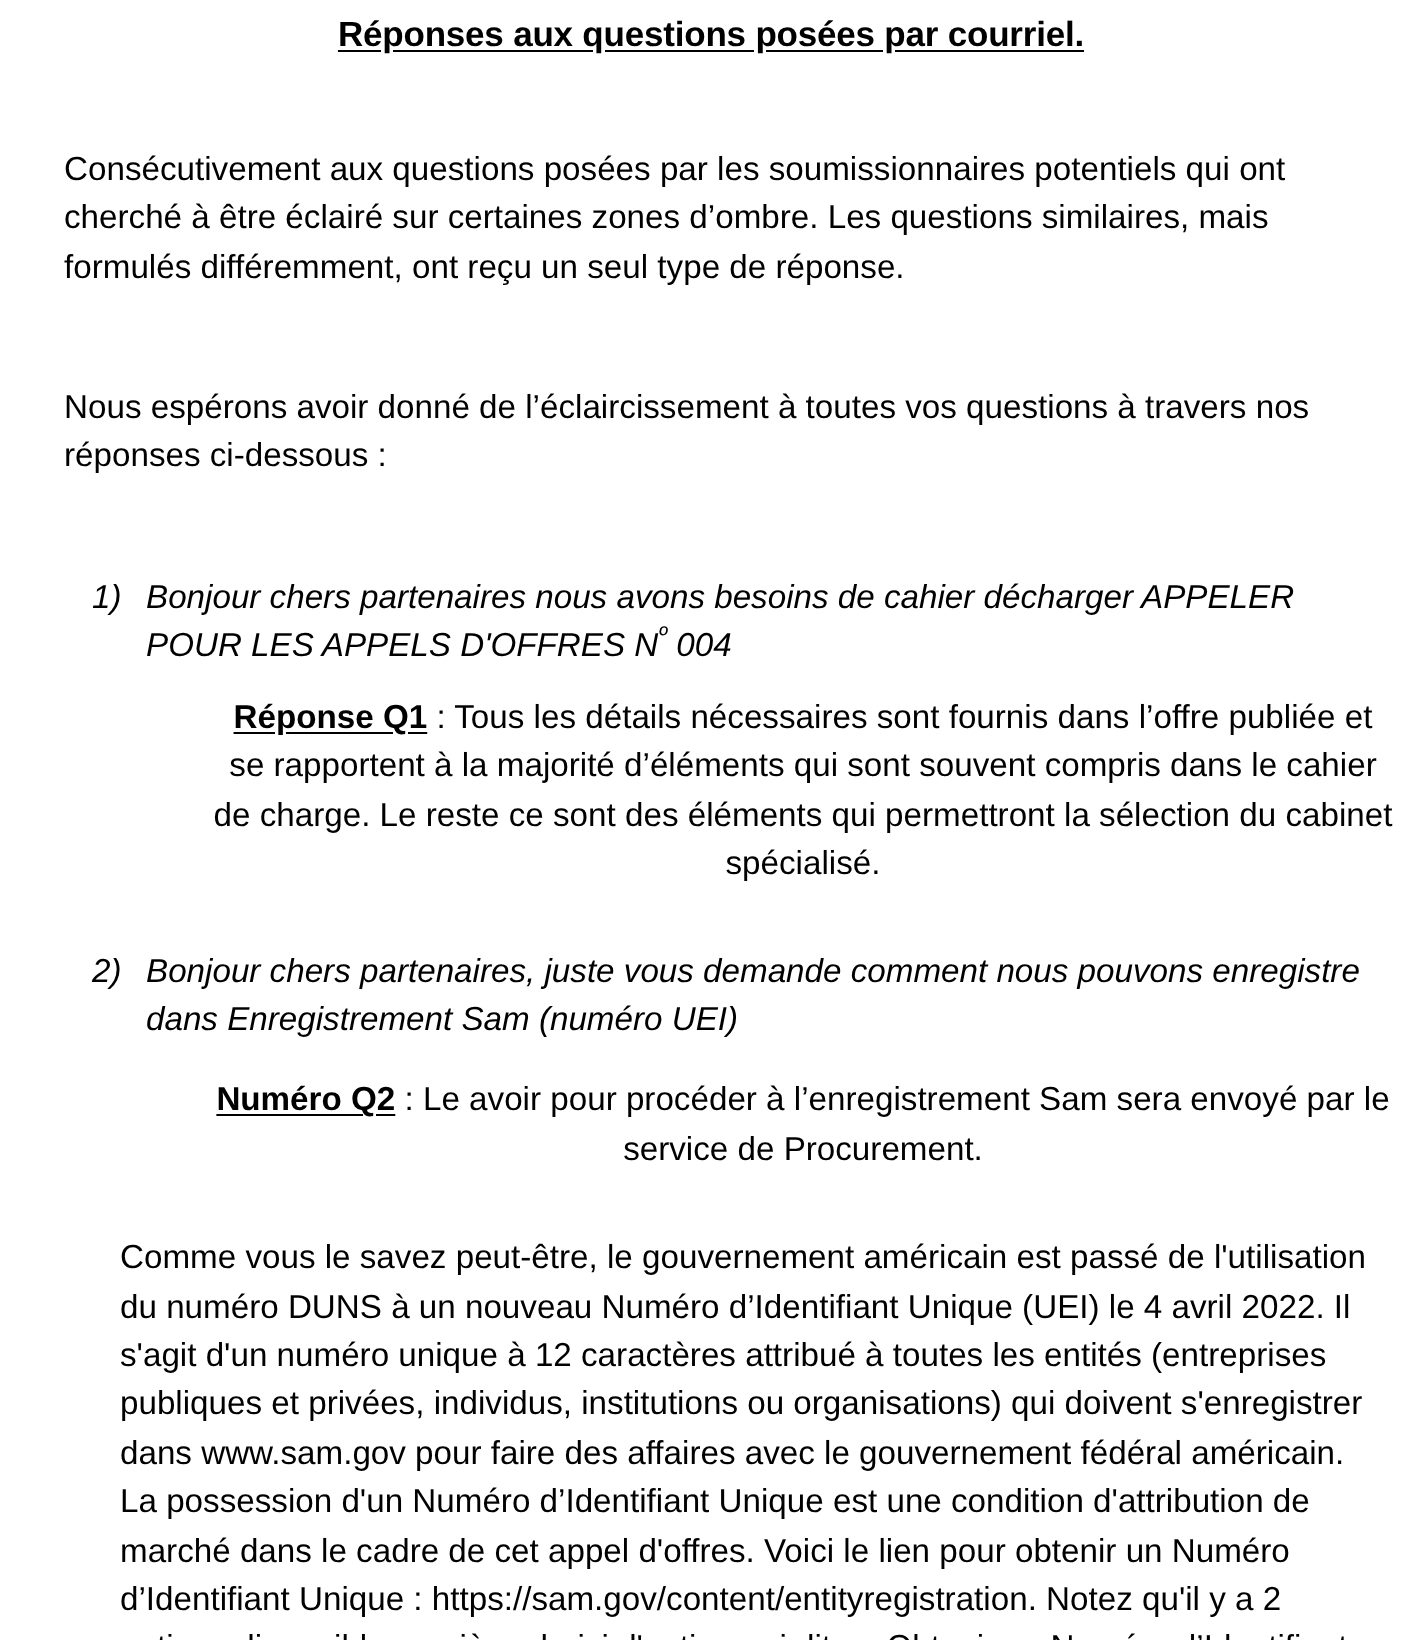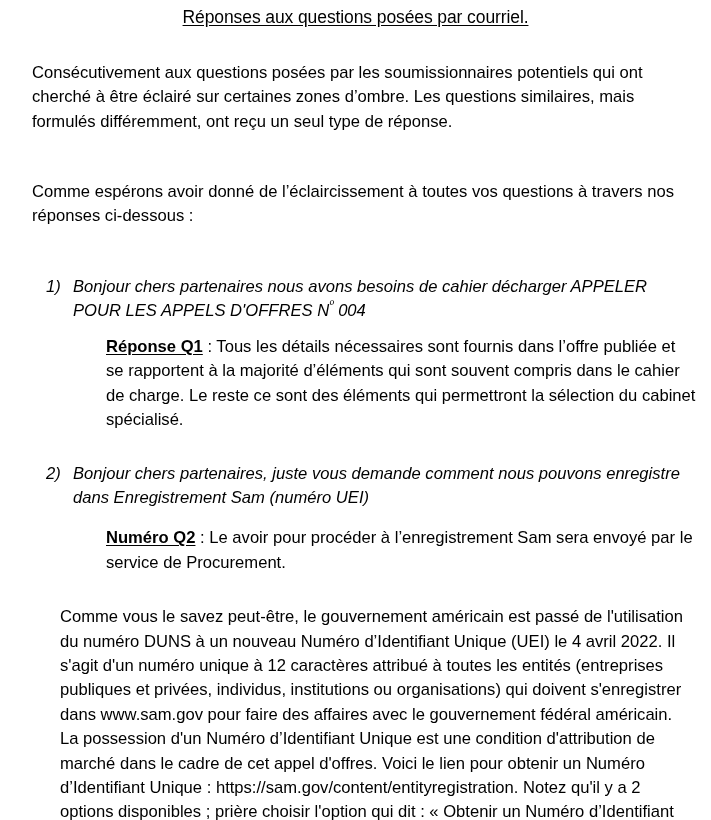--- a/index.html
+++ b/index.html
@@ -20,25 +20,25 @@
     position: relative;
     width: 711px;
     height: 820px;
     box-sizing: border-box;
     padding: 0;
   }
 
   
   .doc-title {
     font-size: 17.5px;
-    font-weight: normal;
+    font-weight: bold;
     text-align: center;
     text-decoration: underline;
     text-underline-offset: 2px;
-    margin: 6px 0 0 0;
+    margin: 6px 0 12px 0;
     padding: 0 56px;
     line-height: 1.3;
     letter-spacing: -0.1px;
   }
 
   
   .para {
     font-size: 16.6px;
     line-height: 1.47;
     margin: 16px;
@@ -74,21 +74,21 @@
     line-height: 0;
   }
 
   
   .answer {
     font-size: 16.6px;
     line-height: 1.47;
     margin: 0;
     padding-left: 106px;
     padding-right: 14px;
-    text-align: left;
+    text-align: center;
   }
   .answer .rlabel {
     font-weight: bold;
     text-decoration: underline;
     text-underline-offset: 2px;
   }
 
   
   .indent-para {
     font-size: 16.6px;
@@ -109,21 +109,21 @@
 <div class="page">
 
   <h1 class="doc-title">Réponses aux questions posées par courriel.</h1>
 
   <div class="sp-16"></div>
 
   <p class="para">Consécutivement aux questions posées par les soumissionnaires potentiels qui ont cherché à être éclairé sur certaines zones d’ombre. Les questions similaires, mais formulés différemment, ont reçu un seul type de réponse.</p>
 
   <div class="sp-14"></div>
 
-  <p class="para">Comme espérons avoir donné de l’éclaircissement à toutes vos questions à travers nos réponses ci-dessous :</p>
+  <p class="para">Nous espérons avoir donné de l’éclaircissement à toutes vos questions à travers nos réponses ci-dessous :</p>
 
   <div class="sp-30"></div>
 
   <ol class="qlist">
 
     <li class="qitem">
       <span class="marker">1)</span>
       <span>Bonjour chers partenaires nous avons besoins de cahier décharger APPELER POUR LES APPELS D'OFFRES N</span><span class="sup-ord">º</span><span> 004</span>
     </li>
 

